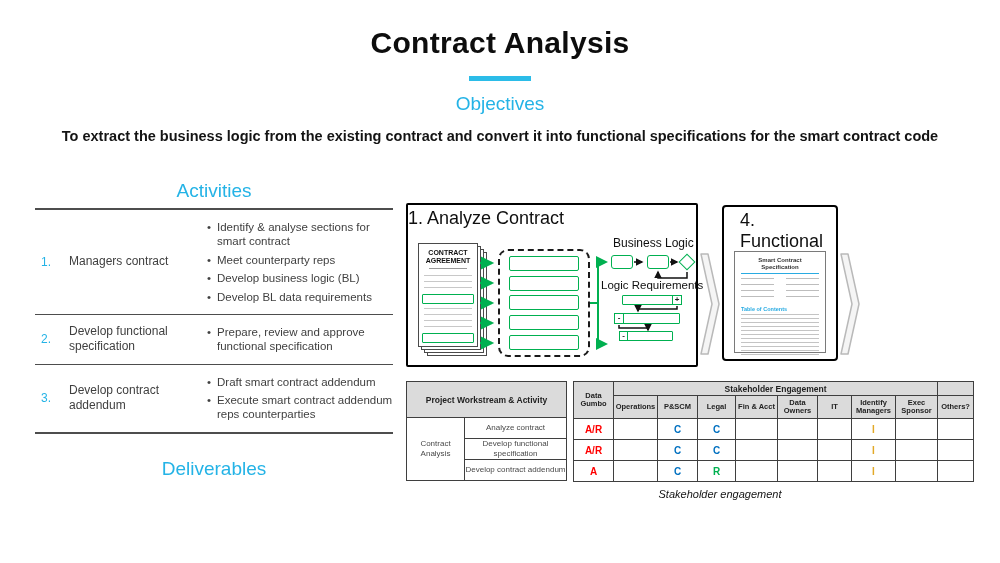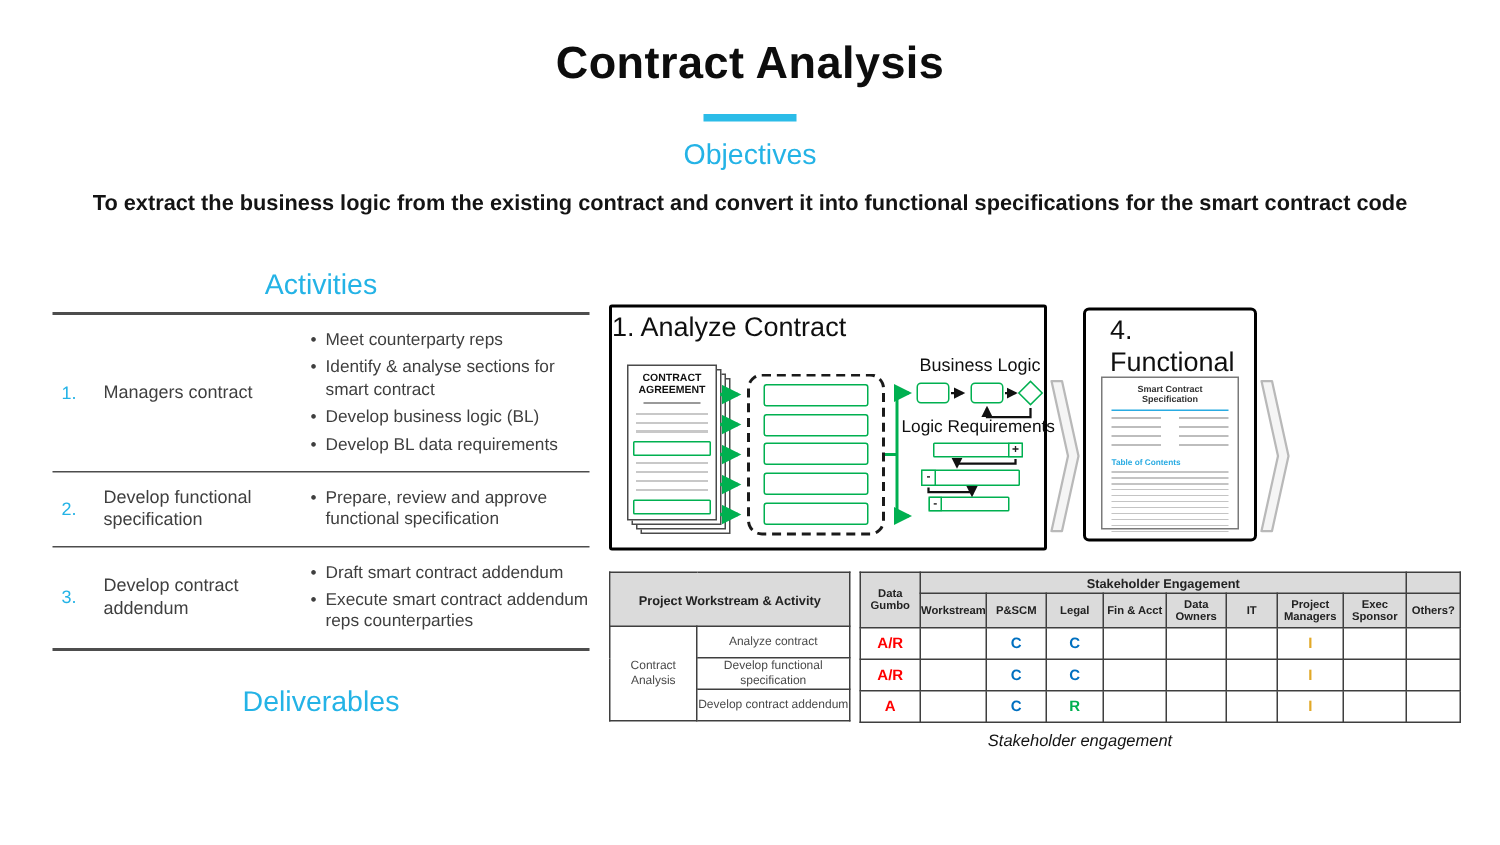--- a/index.html
+++ b/index.html
@@ -105,22 +105,22 @@
   <div class="objectives-heading">Objectives</div>
   <div class="objective-text">To extract the business logic from the existing contract and convert it into functional specifications for the smart contract code</div>
 
   <div class="activities">
     <div class="sec-heading">Activities</div>
     <div class="act-table">
       <div class="act-row">
         <div class="act-num">1.</div>
         <div class="act-label">Managers contract</div>
         <ul class="blist act-bullets">
+          <li>Identify &amp; analyse sections for smart contract</li>
           <li>Meet counterparty reps</li>
-          <li>Identify &amp; analyse sections for smart contract</li>
           <li>Develop business logic (BL)</li>
           <li>Develop BL data requirements</li>
         </ul>
       </div>
       <div class="act-row">
         <div class="act-num">2.</div>
         <div class="act-label">Develop functional specification</div>
         <ul class="blist act-bullets">
           <li>Prepare, review and approve functional specification</li>
         </ul>
@@ -265,27 +265,27 @@
         <col style="width:42px">
           <col style="width:36px">
       </colgroup>
       <tbody>
           <tr>
         <th rowspan="2" class="sub">Data Gumbo</th>
         <th colspan="8" class="grp">Stakeholder Engagement</th>
         <th class="grp"></th>
       </tr>
       <tr>
-        <th class="sub">Workstream</th>
+        <th class="sub">Operations</th>
         <th class="sub">P&amp;SCM</th>
         <th class="sub">Legal</th>
         <th class="sub">Fin &amp; Acct</th>
         <th class="sub">Data Owners</th>
         <th class="sub">IT</th>
-        <th class="sub">Project Managers</th>
+        <th class="sub">Identify Managers</th>
         <th class="sub">Exec Sponsor</th>
         <th class="sub">Others?</th>
       </tr>
       <tr>
         <td class="raci-letter" style="color: rgb(255, 0, 0);">A/R</td>
         <td class="raci-letter"></td>
         <td class="raci-letter" style="color: rgb(0, 112, 192);">C</td>
         <td class="raci-letter" style="color: rgb(0, 112, 192);">C</td>
         <td class="raci-letter"></td>
         <td class="raci-letter"></td>

